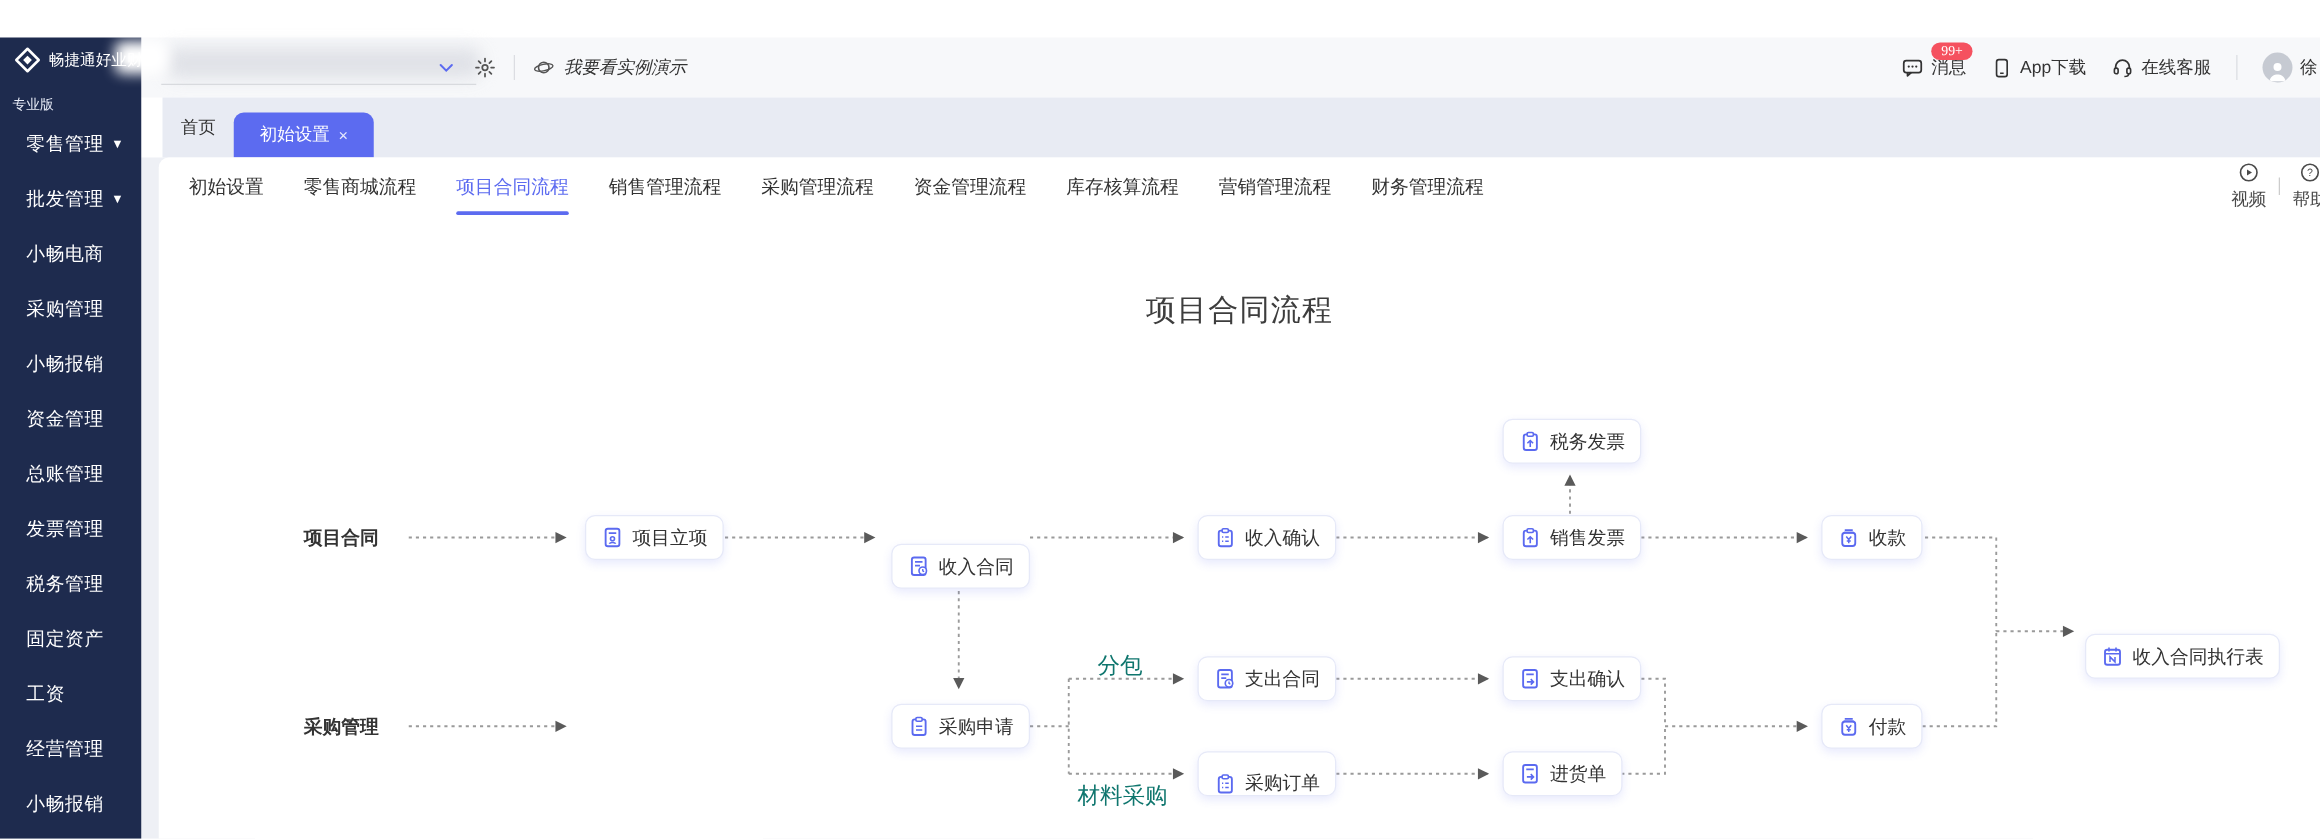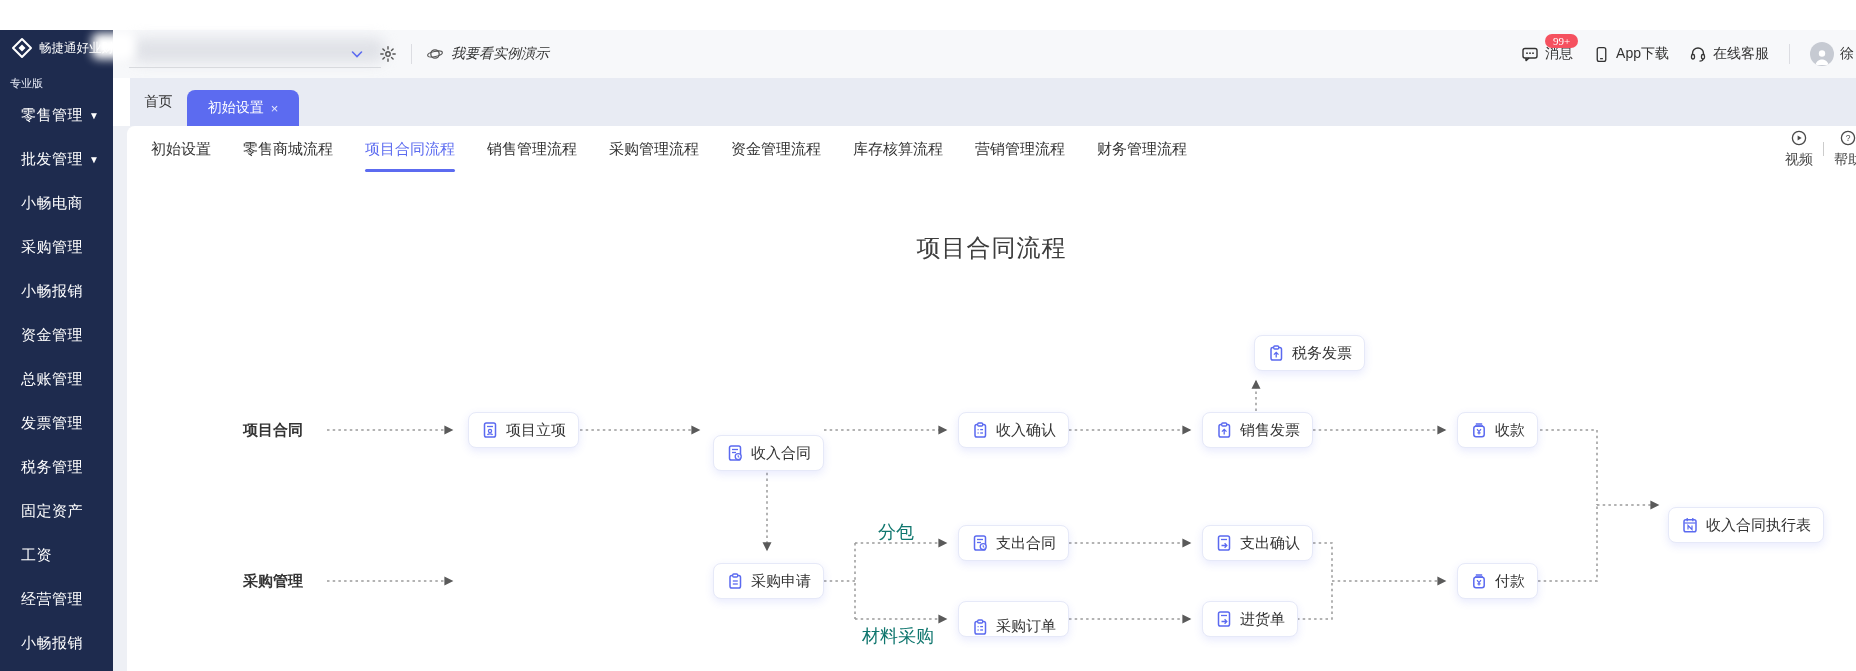--- a/index.html
+++ b/index.html
@@ -333,21 +333,21 @@
         <use href="#i-clip-list"></use>
       </svg>
     <span>收入确认</span>
   </div>
   <div class="node" style="left:1202px;top:412px;pointer-events:auto;">
     <svg class="nicon glyph" viewBox="0 0 18 18">
         <use href="#i-clip-up"></use>
       </svg>
     <span>销售发票</span>
   </div>
-  <div class="node" style="left:1254px;top:335px;pointer-events:auto;text-align:right;">
+  <div class="node" style="left:1202px;top:335px;pointer-events:auto;text-align:right;">
     <svg class="nicon glyph" viewBox="0 0 18 18">
         <use href="#i-clip-up"></use>
       </svg>
     <span>税务发票</span>
   </div>
   <div class="node" style="left:1457px;top:412px;pointer-events:auto;">
     <svg class="nicon glyph" viewBox="0 0 18 18">
         <use href="#i-money"></use>
       </svg>
     <span>收款</span>

